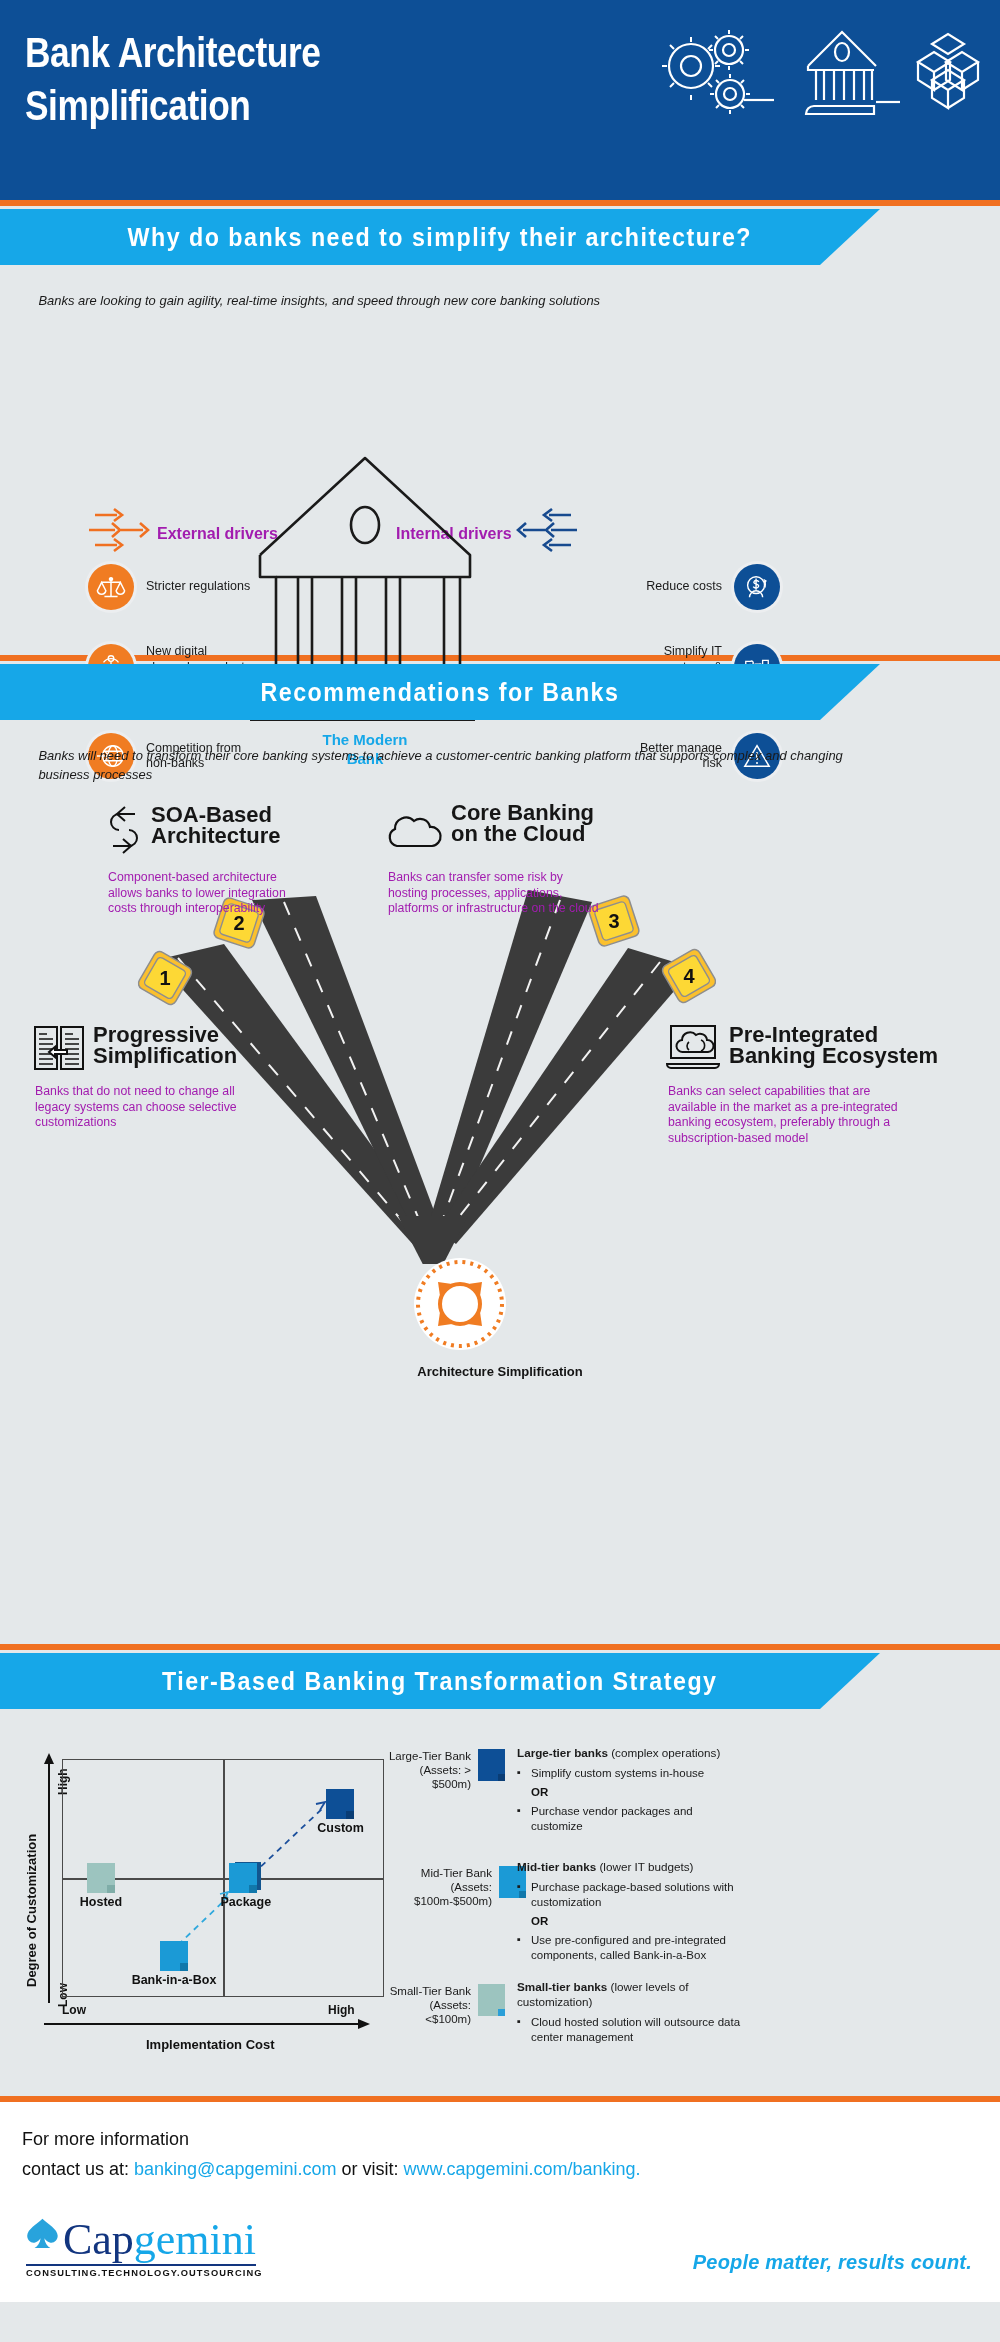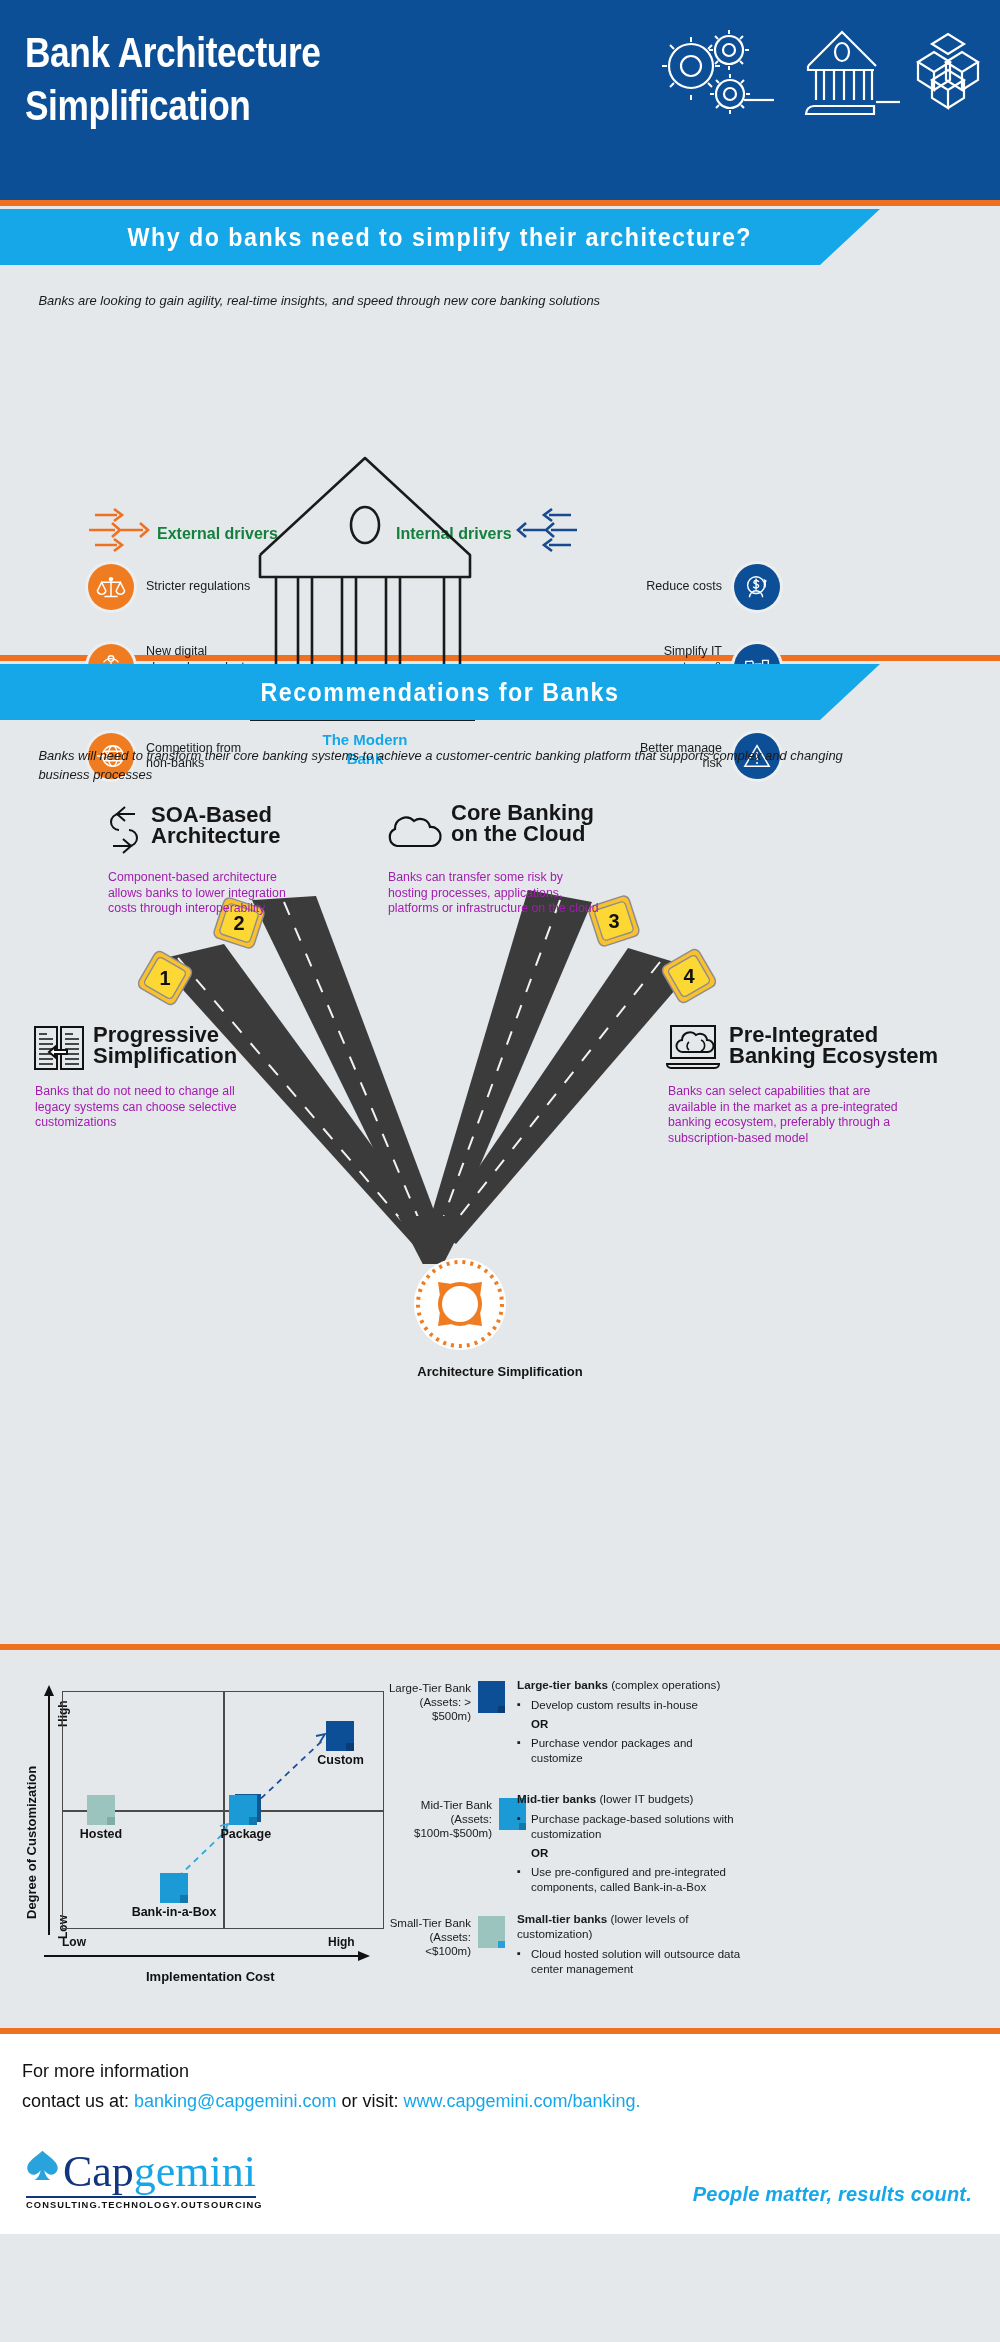--- a/index.html
+++ b/index.html
@@ -39,21 +39,21 @@
   }
 
   .lede {
     font-style:italic; font-size:13.5px; color:#1a1a1a; line-height:19px;
     padding:14px 40px 0 40px;
     transform: scaleX(0.96); transform-origin:left top;
   }
 
   
   .sec1 { position:relative; height:345px; }
-  .drivers-label { position:absolute; font-size:16px; font-weight:bold; color:#15803d; }
+  .drivers-label { position:absolute; font-size:16px; font-weight:bold; color:#a21caf; }
   .ext-label { left:157px; top:215px; }
   .int-label { left:396px; top:215px; }
 
   .chev { position:absolute; }
 
   .driver-row { position:absolute; display:flex; align-items:center; }
   .circ {
     width:46px; height:46px; border-radius:50%;
     display:flex; align-items:center; justify-content:center; flex:none;
     box-shadow:0 0 0 3px #eceef0;
@@ -434,20 +434,25 @@
       </div>
     </div>
     <div class="rec-body" style="left:668px; top:300px; width:230px;">Banks can select capabilities that are available in the market as a pre-integrated banking ecosystem,  preferably through a subscription-based model</div>
 
     <div style="position:absolute; left:0; right:0; text-align:center; top:580px; font-size:13px; font-weight:bold; color:#141414;">Architecture Simplification</div>
   </div>
 
   <div class="rule-orange"></div>
   <div class="rule-gap"></div>
 
+  <div class="banner-wrap">
+    <div class="banner">
+      <span class="banner-text">Tier-Based  Banking  Transformation  Strategy</span>
+    </div>
+  </div>
 
   <div class="sec3">
 
     <div style="position:absolute; left:10px; top:24px; width:400px; height:310px;">
 
       <svg style="position:absolute; left:32px; top:6px;" width="14" height="252">
         <path d="M7 252 V10" stroke="#111" stroke-width="2" fill="none"></path>
         <path d="M7 2 L12 13 H2 Z" fill="#111"></path>
       </svg>
 
@@ -517,21 +522,21 @@
       <div class="legend-swatch" style="background:#0d4f96;">
         <div class="corner" style="background:#0a3d75;"></div>
       </div>
     </div>
 
     <div class="rec-block" style="left:517px; top:24px; width:230px;">
       <div class="rb-title">
         <b>Large-tier banks</b><span> (complex operations)</span>
       </div>
       <ul>
-        <li>Develop custom results in-house</li>
+        <li>Simplify custom systems in-house</li>
       </ul>
       <div class="or">OR</div>
       <ul>
         <li>Purchase vendor packages and customize</li>
       </ul>
     </div>
 
     <div class="legend-item" style="left:406px; top:145px;">
       <div class="legend-cap">Mid-Tier Bank (Assets: $100m-$500m)</div>
       <div class="legend-swatch" style="background:#1b9ad6;">

